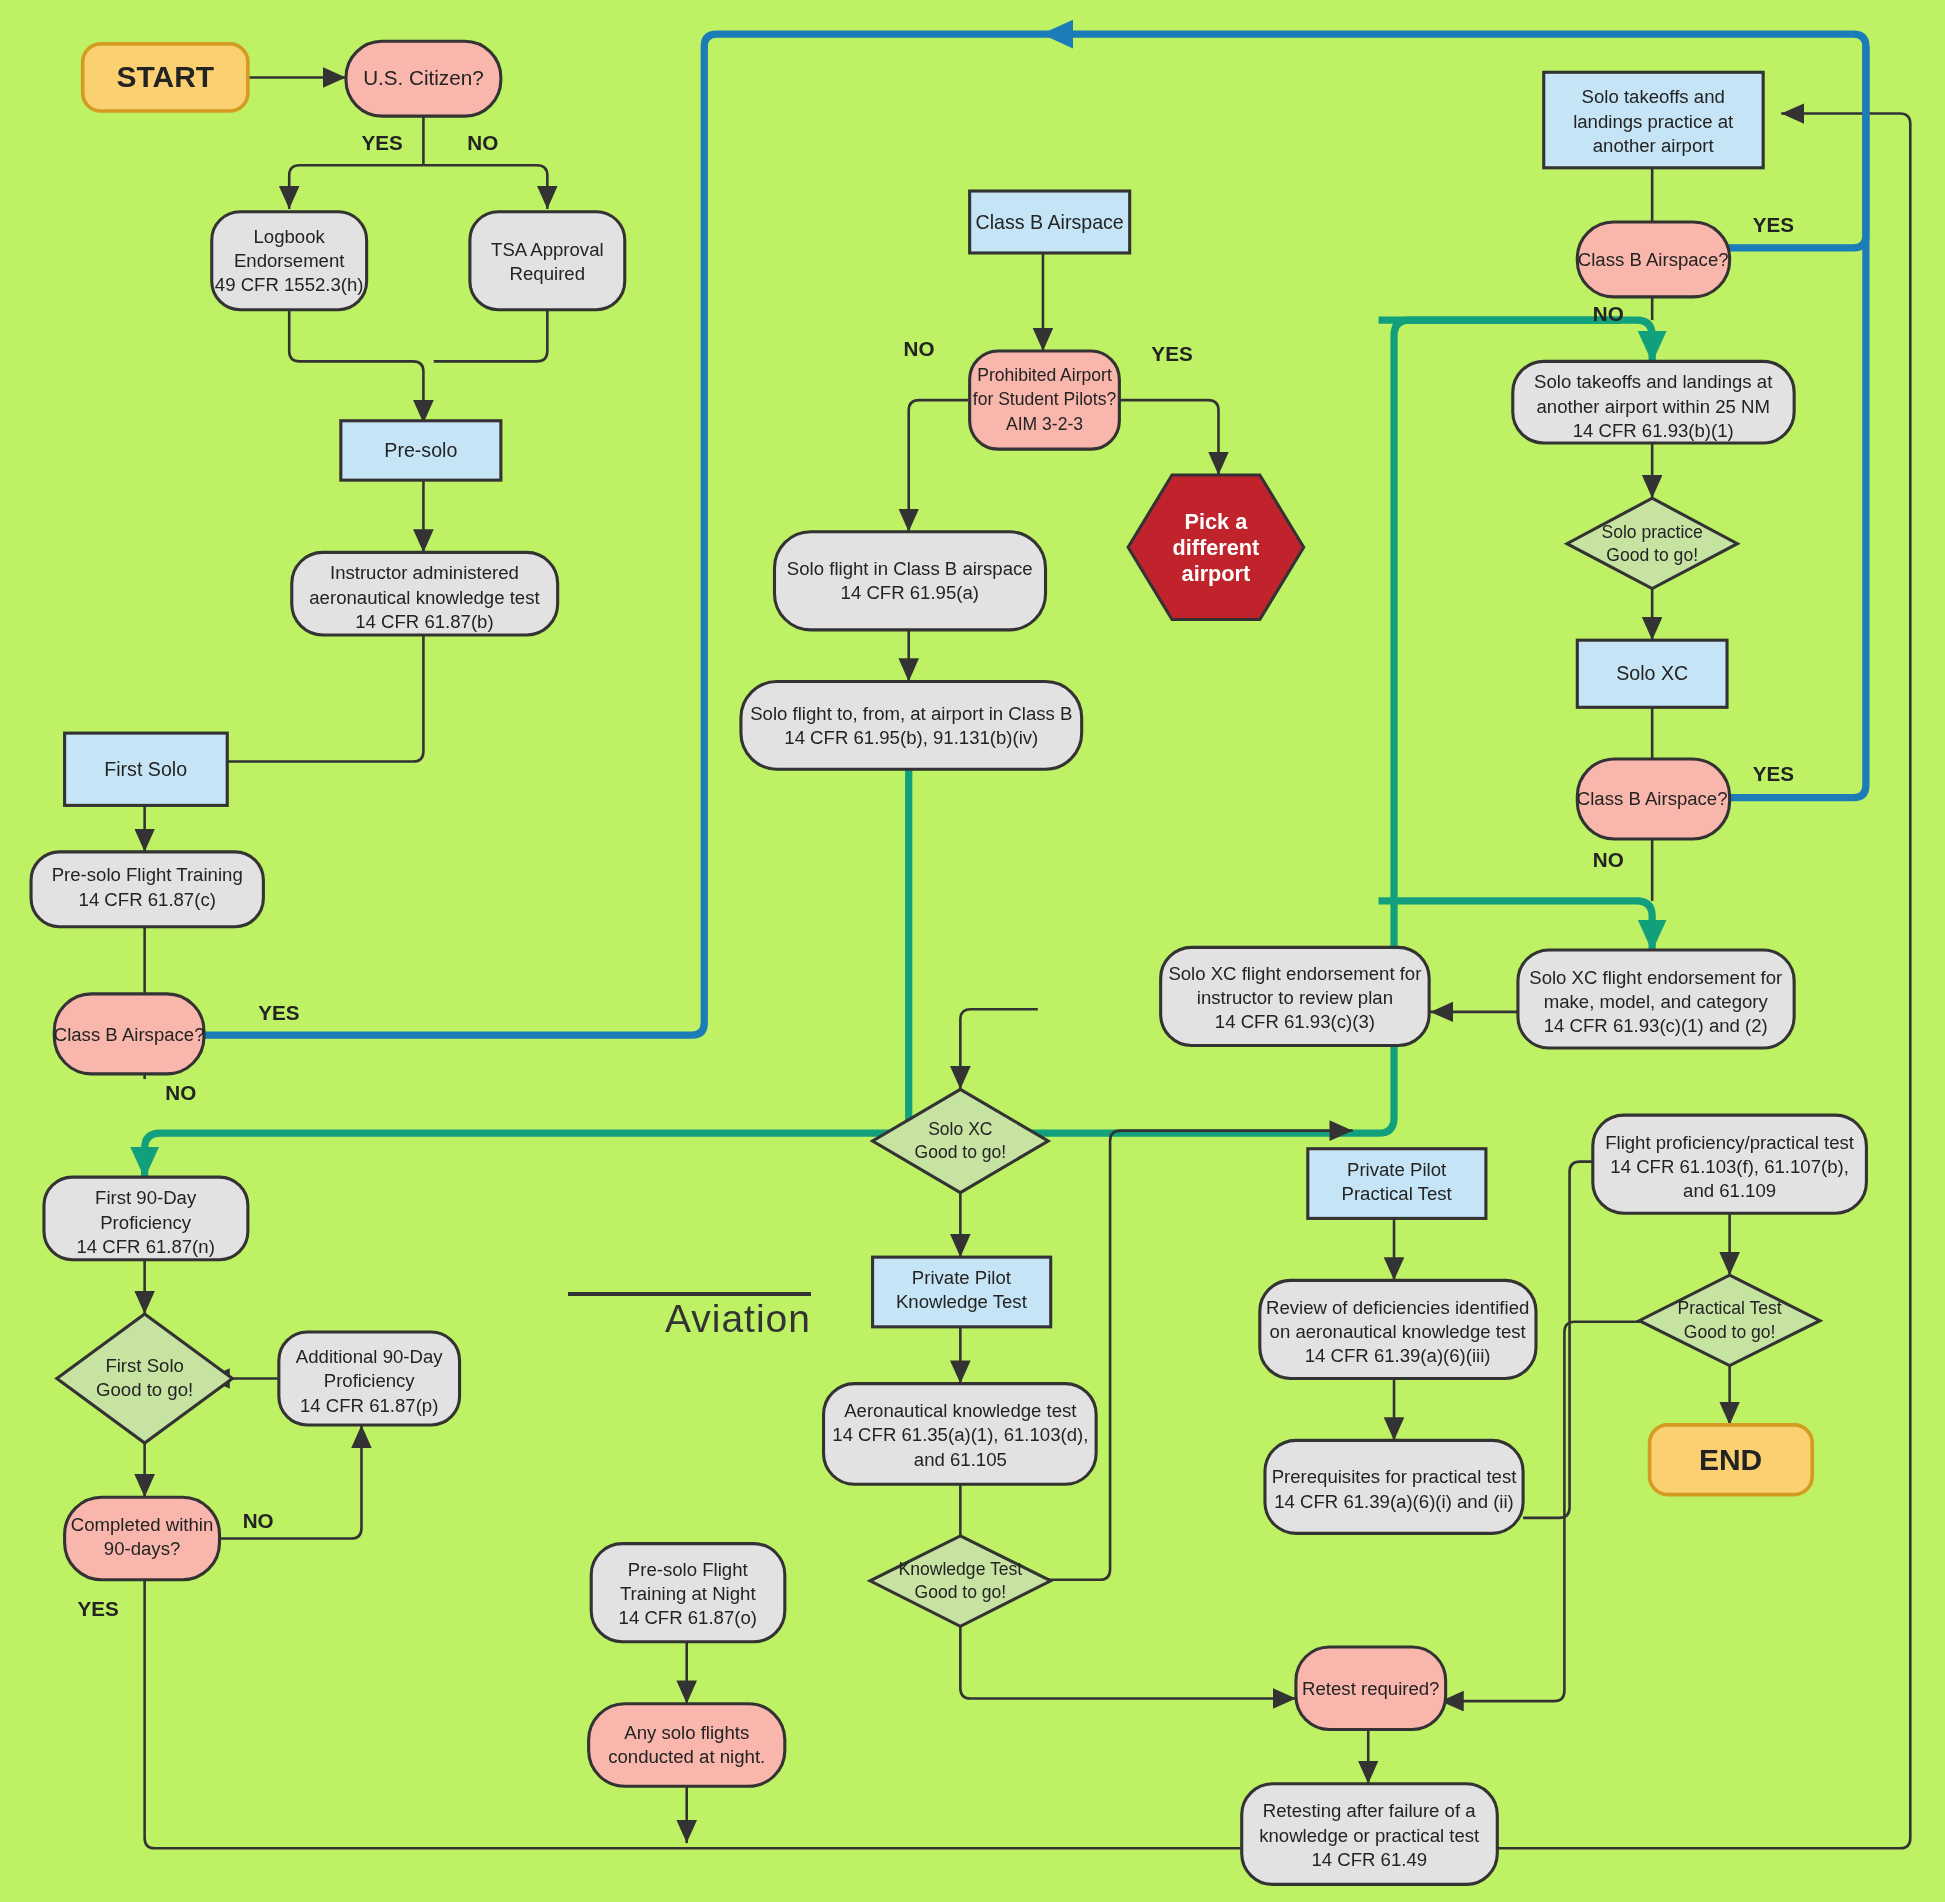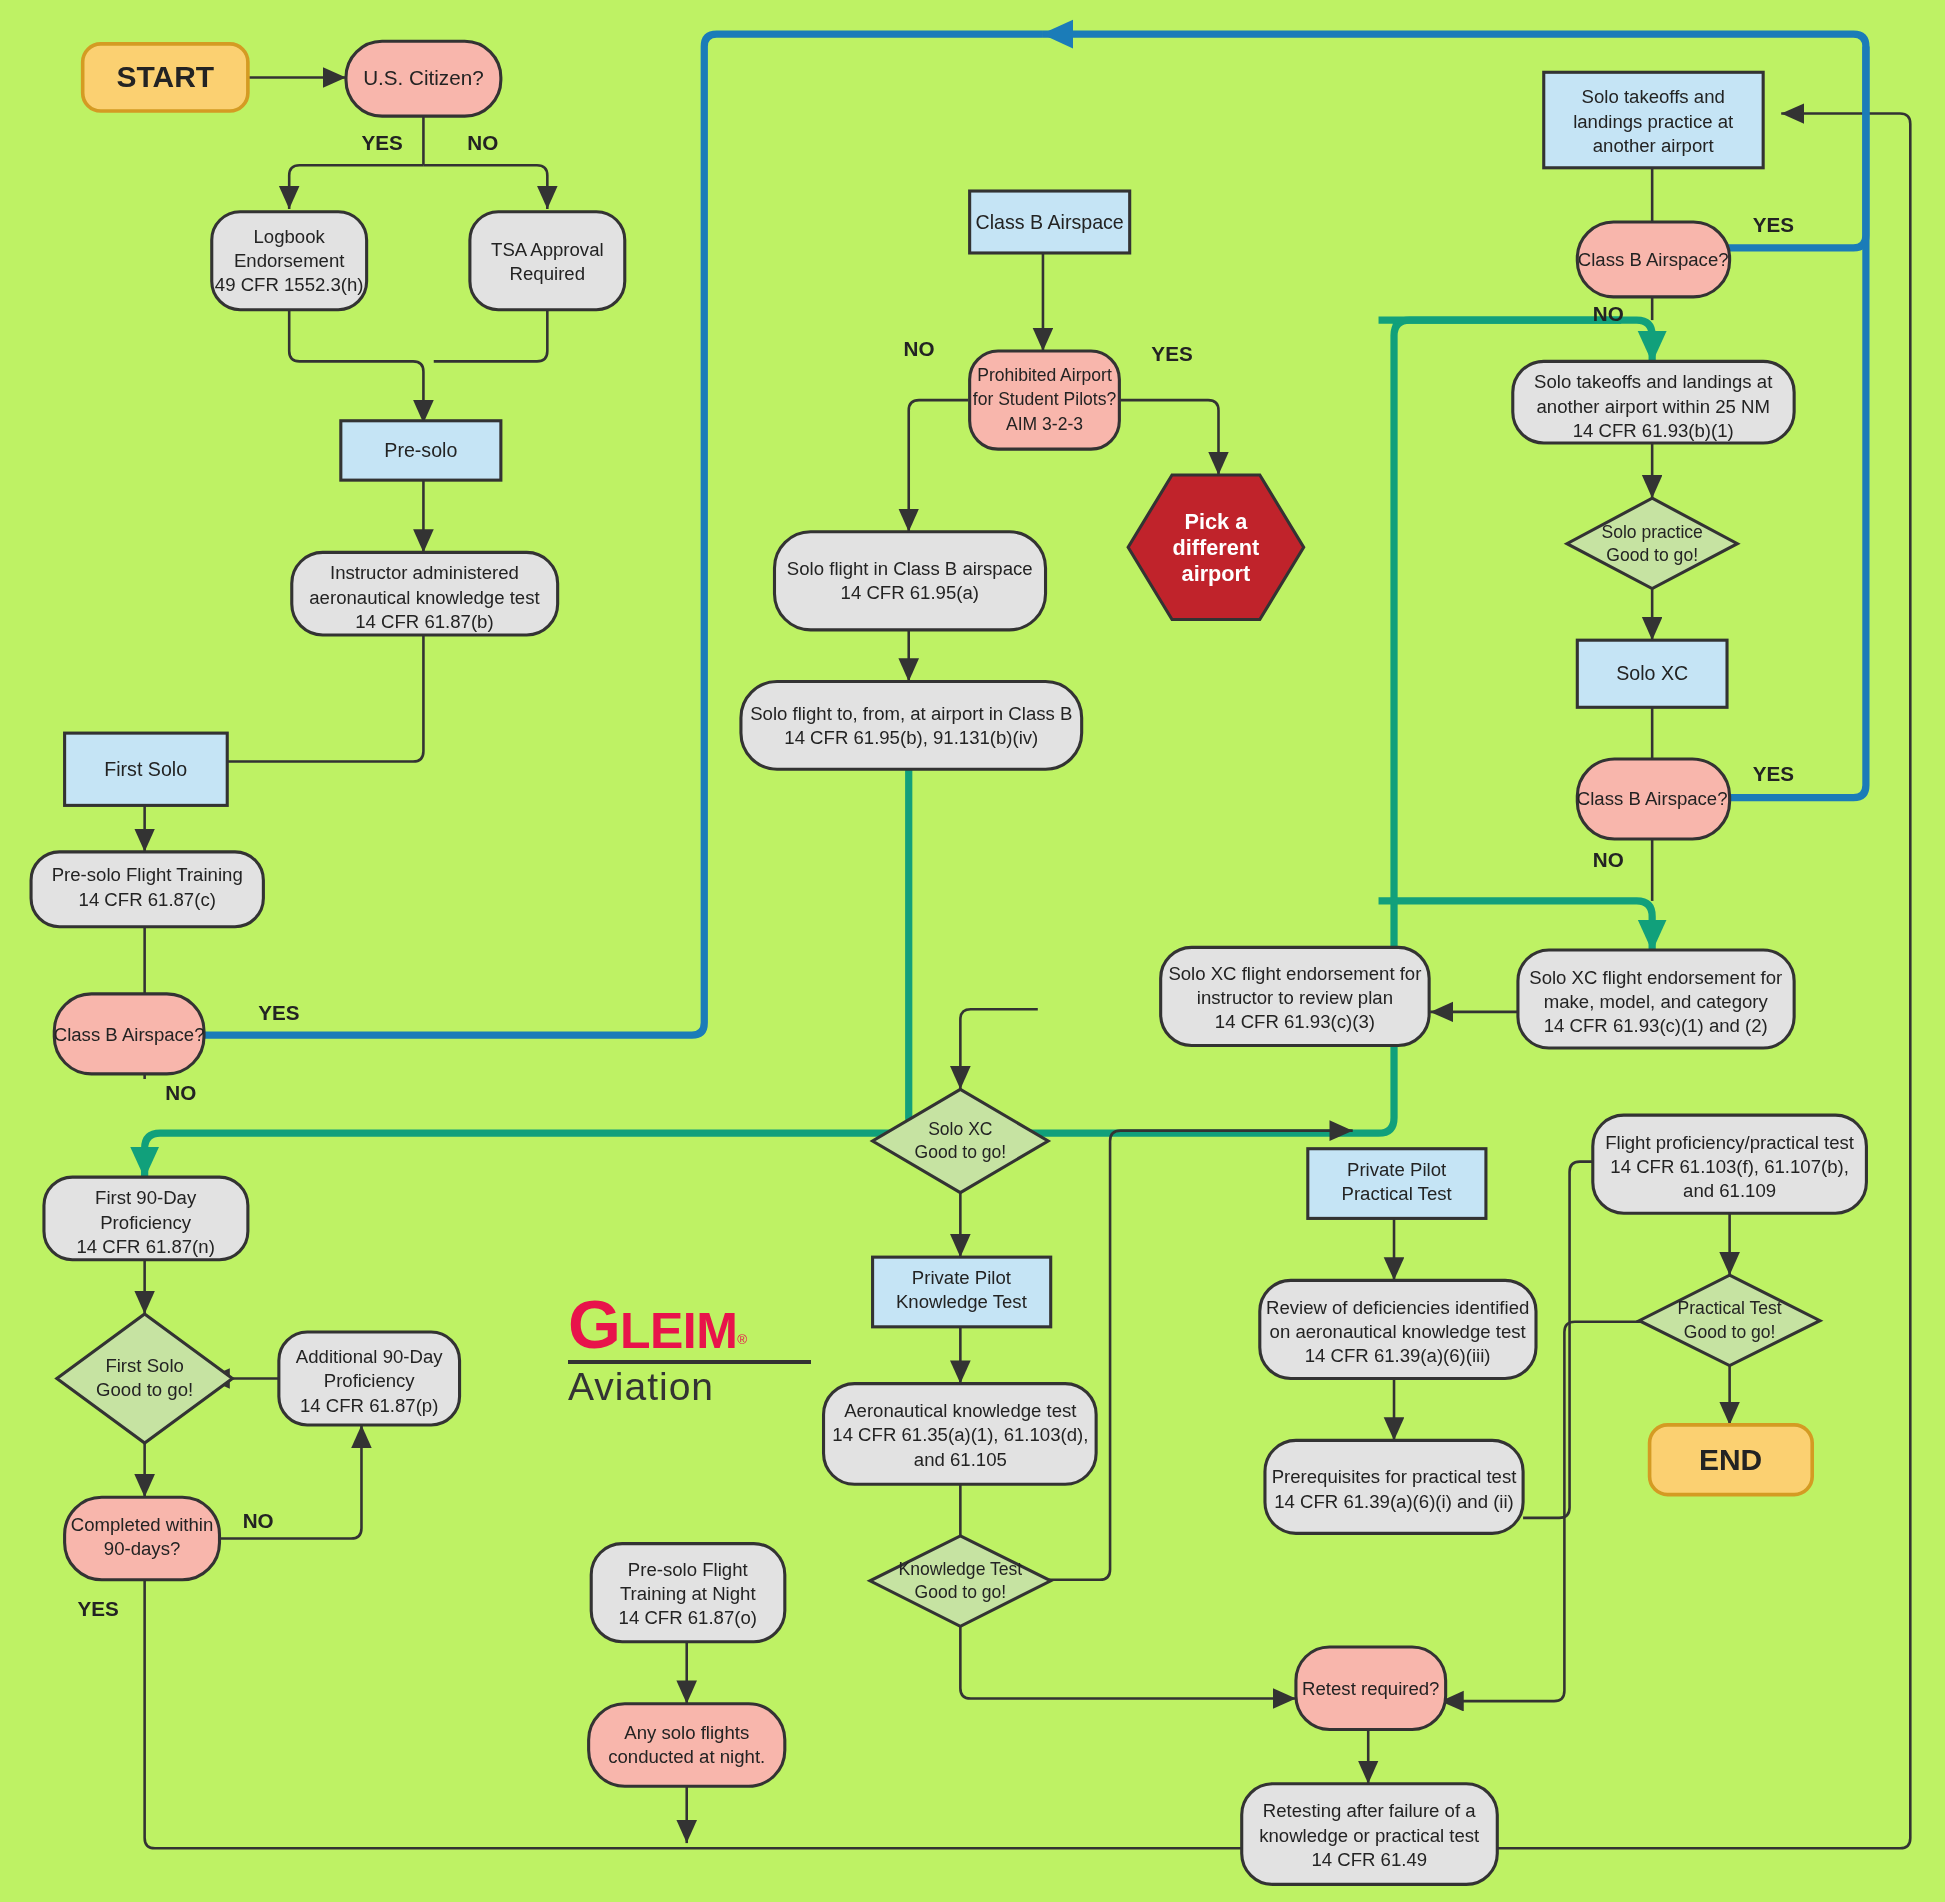--- a/index.html
+++ b/index.html
@@ -387,21 +387,18 @@
 
   <g>
     <rect x="1140" y="3300" width="380" height="160" rx="70" ry="70" fill="#f8b6ac" class="shp"></rect>
     <text class="nodeText" x="1330" y="3368" text-anchor="middle" font-size="36">Any solo flights</text>
     <text class="nodeText" x="1330" y="3415" text-anchor="middle" font-size="36">conducted at night.</text>
   </g>
 
 </svg>
 
 <div class="gleim-wrap" style="left:568px;top:1290px;width:243px;">
-  <div style="white-space:nowrap;line-height:1;">
-    <span class="gleim-g" style="font-size:68px;">G</span><span class="gleim-rest" style="font-size:50px;">LEIM</span><span class="reg">®</span>
-  </div>
   <div class="gleim-rule"></div>
-  <div class="gleim-av" style="font-size:39px;line-height:1.05;">Aviation</div>
+  <div class="gleim-av" style="font-size:39px;line-height:1.05;text-align:right;">Aviation</div>
 </div>
 
 </div>
 
 
 </body></html>

